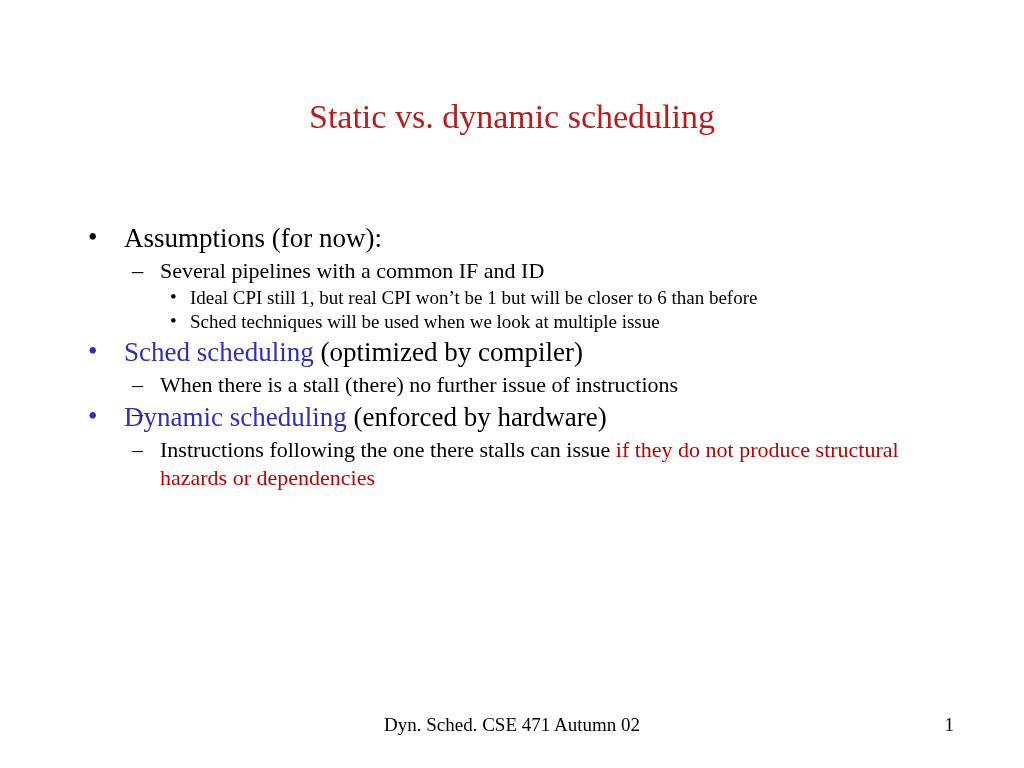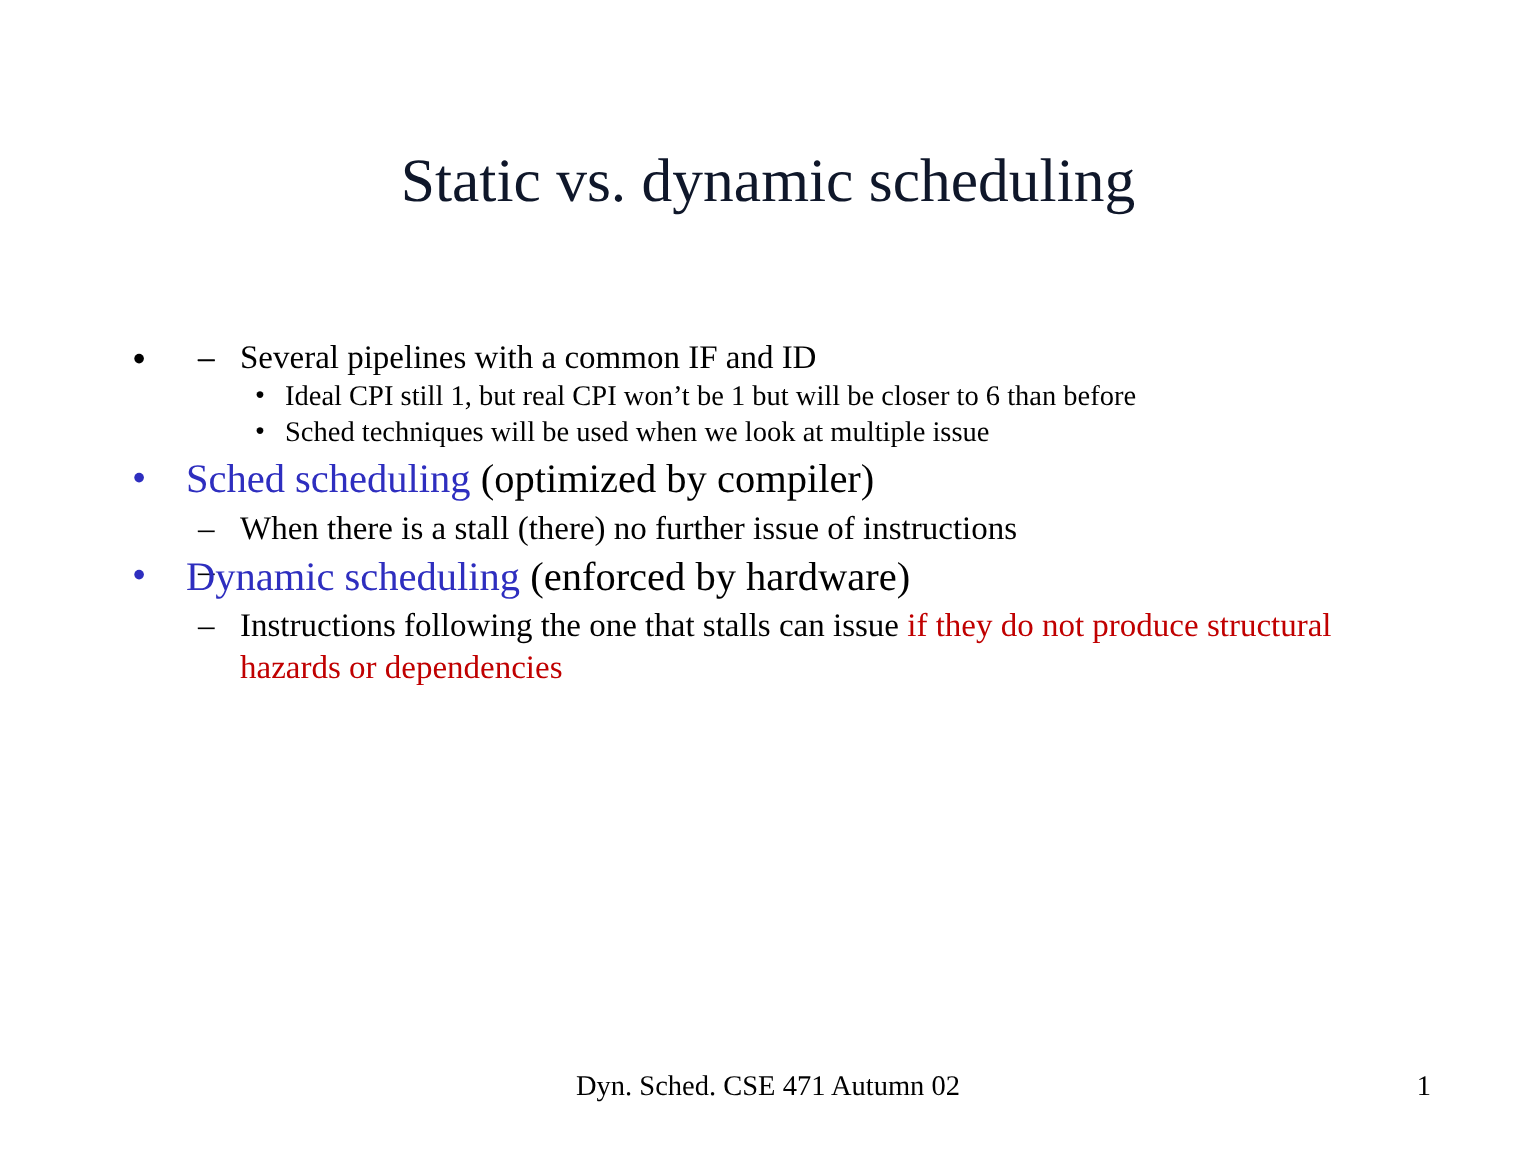--- a/index.html
+++ b/index.html
@@ -20,22 +20,22 @@
     width: 1024px;
     height: 768px;
     box-sizing: border-box;
   }
   .slide-title {
     position: absolute;
     top: 98px;
     left: 0;
     width: 1024px;
     text-align: center;
-    font-size: 41px;
-    color: #0f172a;
+    font-size: 34px;
+    color: #b91c1c;
     font-family: "Liberation Serif", serif;
     letter-spacing: 0px;
     line-height: 1.1;
   }
   .body-block {
     position: absolute;
     top: 222px;
     left: 78px;
     width: 880px;
   }
@@ -130,20 +130,21 @@
 
 <div class="slide">
 
   <div class="slide-title">Static vs. dynamic scheduling</div>
 
   <div class="body-block">
     <ul class="lvl1">
 
       <li>
         <span class="bullet1">•</span>
+        <span>Assumptions (for now):</span>
 
         <ul class="lvl2">
           <li>
             <span class="bullet2">–</span>
           </li>
           <li>
             <span class="bullet2">–</span>
             <span>Several pipelines with a common IF and ID</span>
 
             <ul class="lvl3">
@@ -175,21 +176,21 @@
         </ul>
       </li>
 
       <li>
         <span class="bullet1 blue">•</span>
         <span class="blue">Dynamic scheduling</span><span> (enforced by hardware)</span>
 
         <ul class="lvl2">
           <li>
             <span class="bullet2">–</span>
-            <span>Instructions following the one that stalls can issue </span><span class="red">if they do not produce structural hazards or dependencies</span>
+            <span>Instructions following the one there stalls can issue </span><span class="red">if they do not produce structural hazards or dependencies</span>
           </li>
         </ul>
       </li>
 
     </ul>
   </div>
 
   <div class="footer">
     <span class="footer-text">Dyn. Sched. CSE 471 Autumn 02</span>
     <span class="footer-page">1</span>

